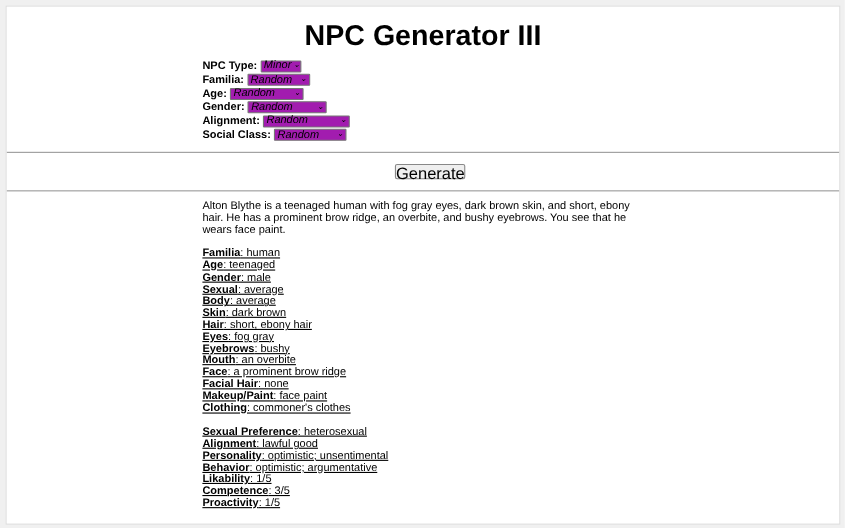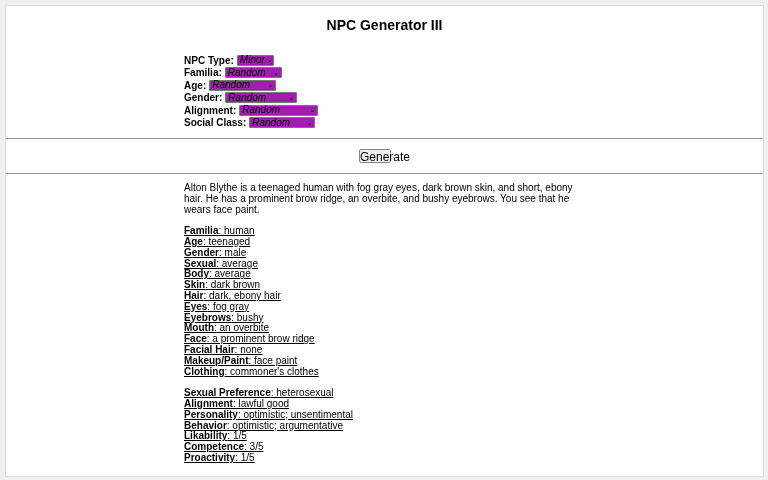--- a/index.html
+++ b/index.html
@@ -8,36 +8,36 @@
     background: #f0f0f0;
     font-family: "Liberation Sans", sans-serif;
     color: #000;
   }
   .page {
     position: absolute; left: 5px; top: 5px; width: 757px; height: 470px;
     background: #fff; border: 1px solid #dcdcdc; overflow: hidden;
   }
   h1 {
     margin: 0; position: absolute; top: 11px; left: 0; right: 0;
-    text-align: center; font-size: 14px; font-weight: bold;
+    text-align: center; font-size: 26px; font-weight: bold;
   }
   .form { position: absolute; left: 178px; top: 48px; font-size: 10px; }
   .row { height: 12.5px; display: flex; align-items: center; white-space: nowrap; text-align: right; }
   .row label { font-weight: bold; margin-right: 3px; }
   .sel {
     display: inline-flex; align-items: center; justify-content: space-between;
     height: 11px; border: 1px solid #777; border-radius: 1px; background: #a21caf;
     font-size: 10px; padding: 0 2px; box-sizing: border-box; line-height: 10px; font-style: italic;
   }
   .sel .chev { font-size: 7px; margin-left: 2px; }
   hr.sep { position: absolute; left: 0; right: 0; margin: 0; border: 0; border-top: 1px solid #999; }
   .gen-btn {
-    position: absolute; left: 353px; top: 143px; width: 32px; height: 14px;
+    position: absolute; left: 353px; top: 143px; width: 64px; height: 14px;
     border: 1px solid #888; border-radius: 2px; background: #efefef;
-    font-family: "Liberation Sans", sans-serif; font-size: 12px; padding: 0;
+    font-family: "Liberation Sans", sans-serif; font-size: 15px; padding: 0;
   }
   .content { position: absolute; left: 178px; top: 177px; width: 400px; font-size: 10px; line-height: 10.8px; }
   .desc { margin: 0 0 10.8px 0; }
   .attr { white-space: nowrap; text-decoration: underline; }
   .attr b { font-weight: bold; }
   .gap { height: 10.8px; }
 </style>
 </head>
 <body>
 
@@ -95,21 +95,21 @@
 
   <div class="content">
     <p class="desc">Alton Blythe is a teenaged human with fog gray eyes, dark brown skin, and short, ebony hair. He has a prominent brow ridge, an overbite, and bushy eyebrows. You see that he wears face paint.</p>
     <div id="physical">
         <div class="attr"><b>Familia</b><span>: human</span></div>
         <div class="attr"><b>Age</b><span>: teenaged</span></div>
         <div class="attr"><b>Gender</b><span>: male</span></div>
         <div class="attr"><b>Sexual</b><span>: average</span></div>
         <div class="attr"><b>Body</b><span>: average</span></div>
         <div class="attr"><b>Skin</b><span>: dark brown</span></div>
-        <div class="attr"><b>Hair</b><span>: dark, ebony hair</span></div>
+        <div class="attr"><b>Hair</b><span>: short, ebony hair</span></div>
         <div class="attr"><b>Eyes</b><span>: fog gray</span></div>
         <div class="attr"><b>Eyebrows</b><span>: bushy</span></div>
         <div class="attr"><b>Mouth</b><span>: an overbite</span></div>
         <div class="attr"><b>Face</b><span>: a prominent brow ridge</span></div>
         <div class="attr"><b>Facial Hair</b><span>: none</span></div>
         <div class="attr"><b>Makeup/Paint</b><span>: face paint</span></div>
         <div class="attr"><b>Clothing</b><span>: commoner's clothes</span></div>
       </div>
     <div class="gap"></div>
     <div id="personality">

